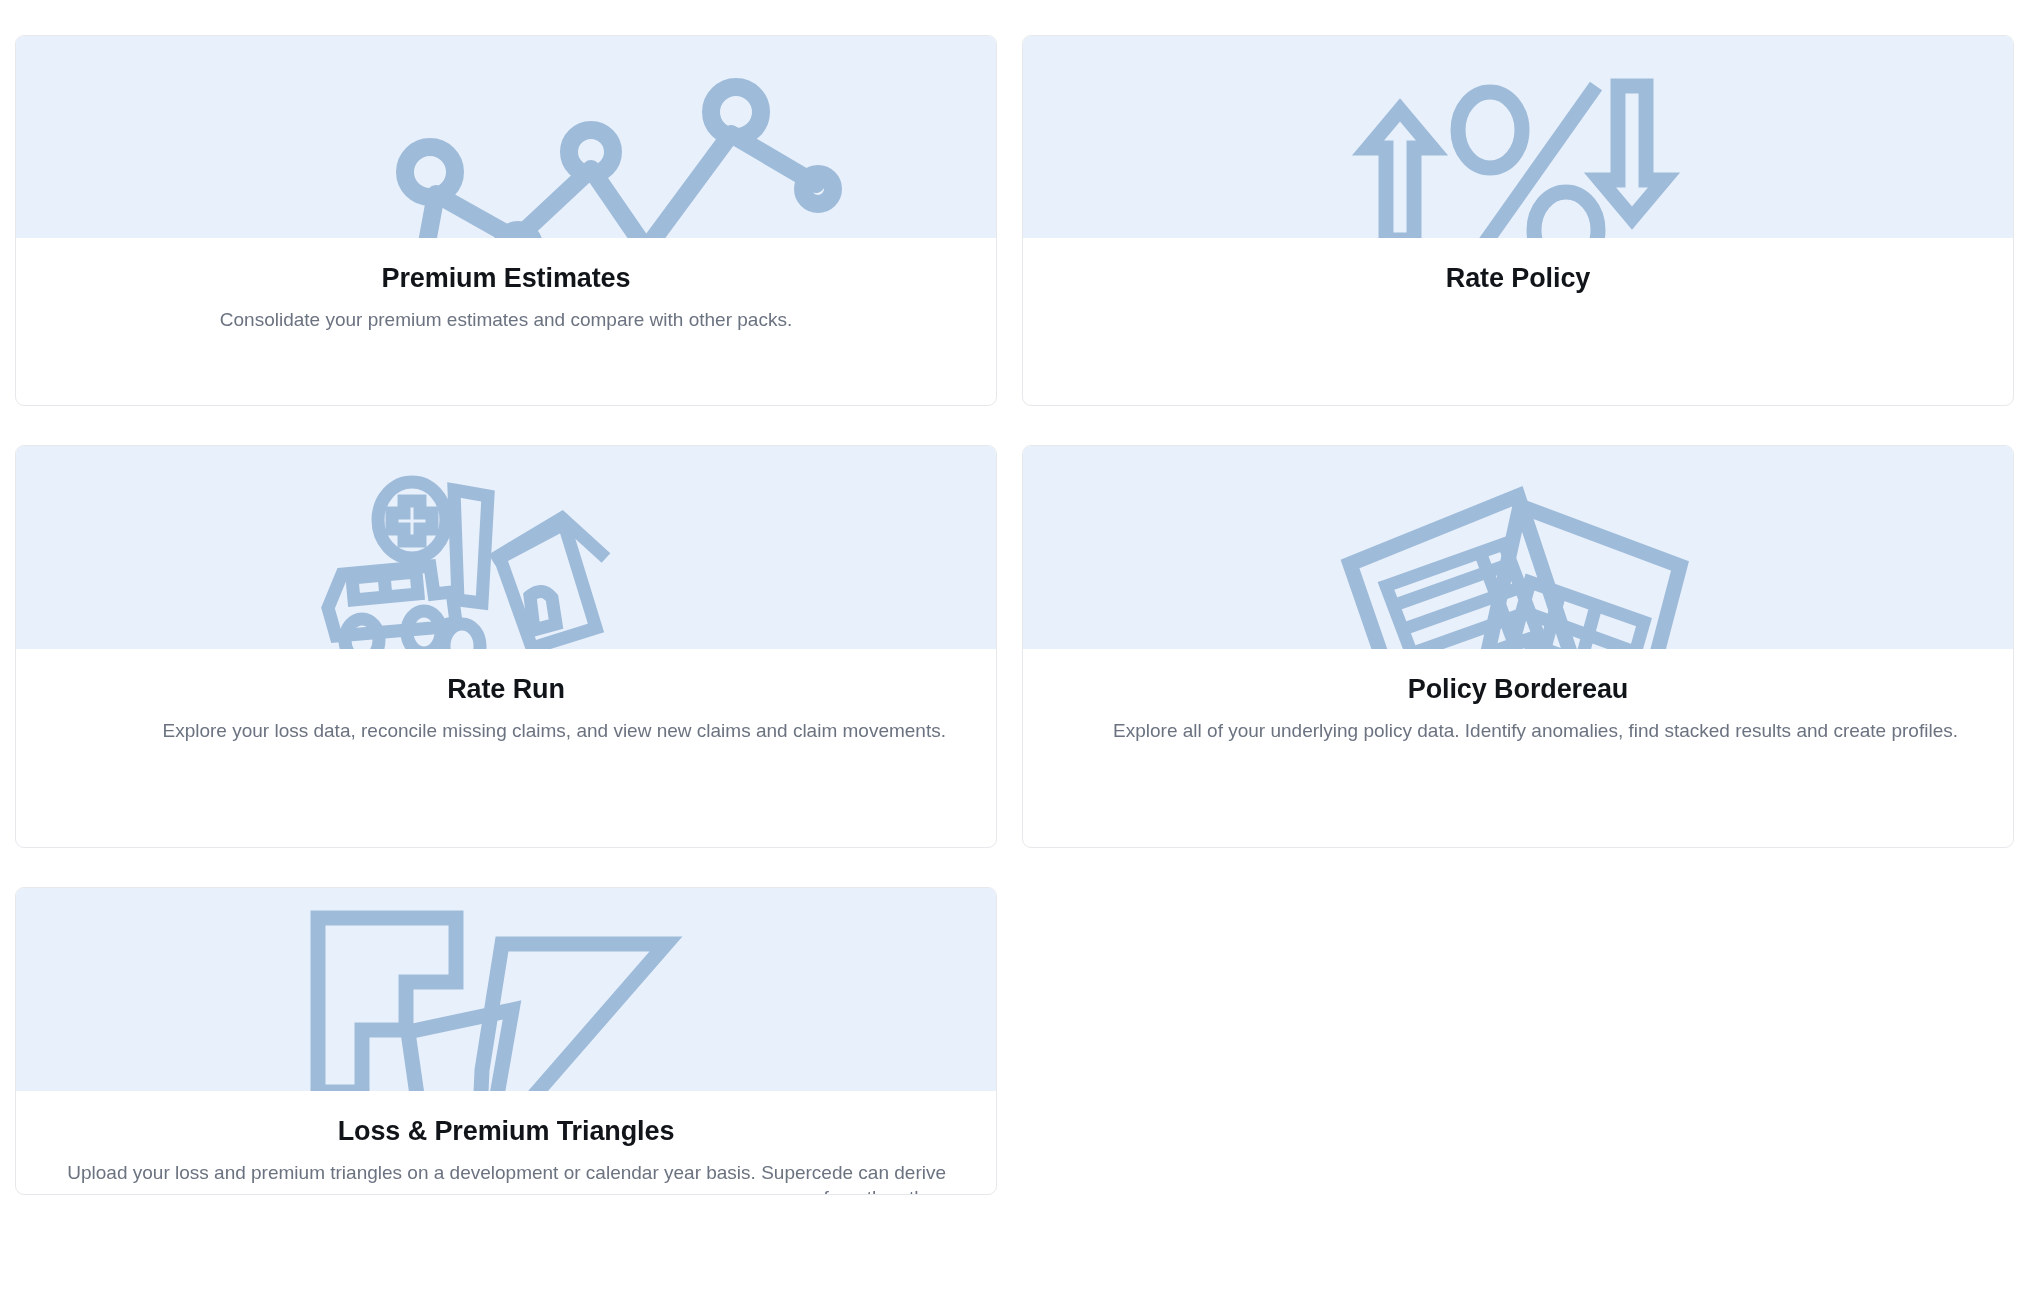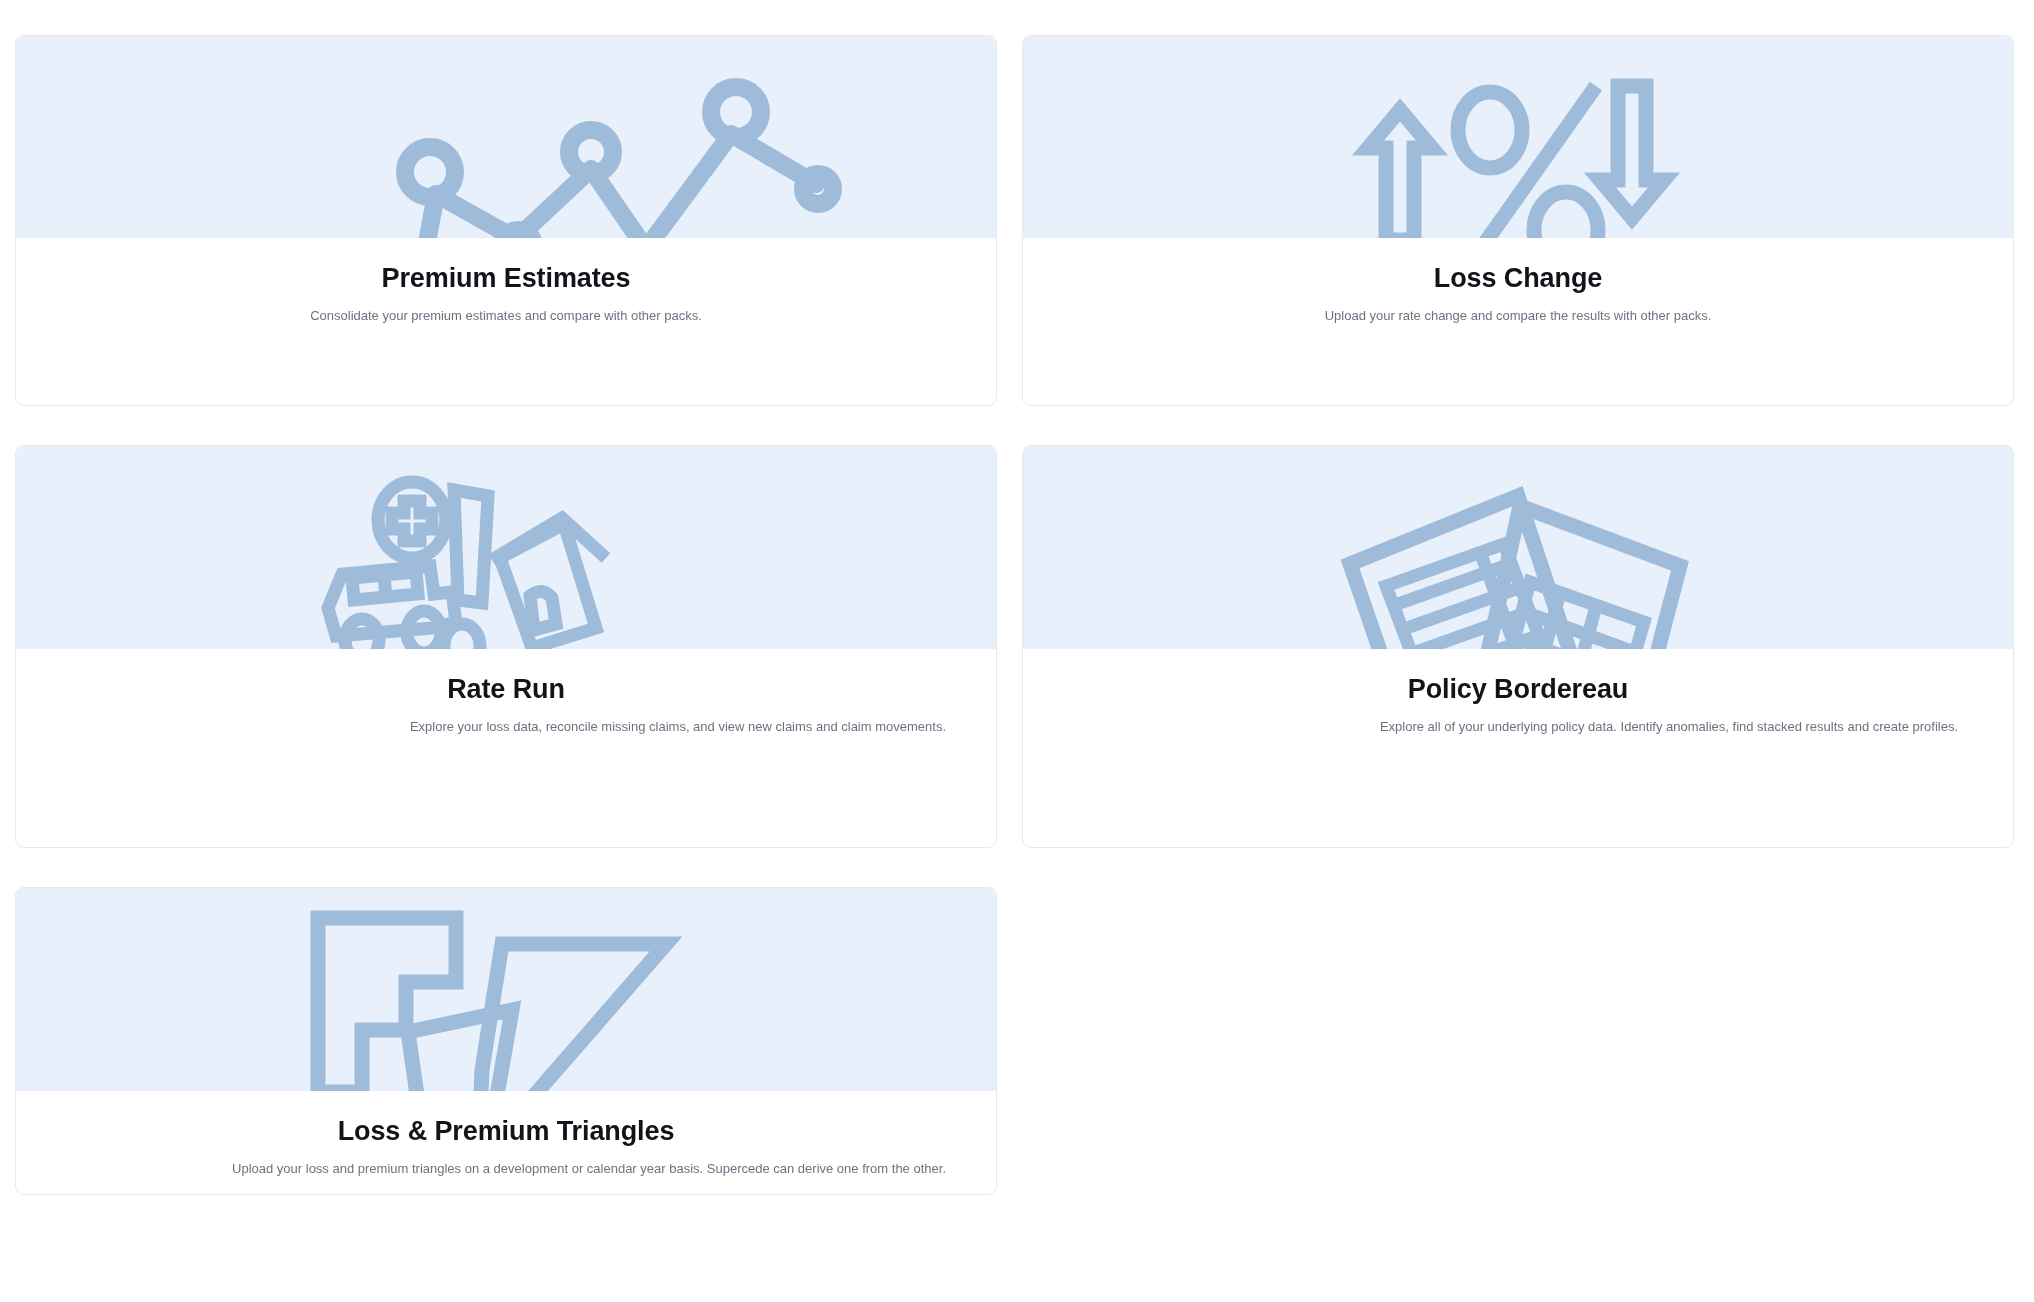--- a/index.html
+++ b/index.html
@@ -61,21 +61,21 @@
   }
   .card-title {
     font-size: 27px;
     font-weight: bold;
     color: #111418;
     letter-spacing: -0.1px;
     line-height: 1.25;
   }
   .card-desc {
     margin-top: 11px;
-    font-size: 13px;
+    font-size: 19px;
     color: #6b7280;
     line-height: 1.34;
   }
   .card-r1 .card-desc { max-width: 900px; margin-left: auto; margin-right: auto; }
   .card-r2 .card-desc,
   .card-r3 .card-desc { max-width: 880px; margin-left: auto; margin-right: auto; text-align: right; }
   .spacer-cell { }
 </style>
 </head>
 <body>
@@ -107,22 +107,21 @@
         <path class="ico" d="M60 90 L92 52 L124 90 L106 90 L106 182 L78 182 L78 90 Z"></path>
 
         <ellipse class="ico" cx="182" cy="72" rx="32" ry="38"></ellipse>
         <ellipse class="ico" cx="258" cy="172" rx="32" ry="38"></ellipse>
         <line class="ico" x1="288" y1="28" x2="155" y2="216"></line>
 
         <path class="ico" d="M310 28 L338 28 L338 122 L356 122 L324 160 L292 122 L310 122 Z"></path>
       </svg>
     </div>
     <div class="card-body">
-      <div class="card-title">Loss Change</div>
-      <div class="card-desc">Upload your rate change and compare the results with other packs.</div>
+      <div class="card-title">Rate Policy</div>
     </div>
   </div>
 
   <div class="card card-r2">
     <div class="card-media">
       <svg width="400" height="300" viewBox="0 0 400 300" style="top:22px;">
 
         <ellipse class="ico-thin" cx="106" cy="52" rx="34" ry="38"></ellipse>
         <path class="ico-thin" d="M98 33 h16 v12 h12 v16 h-12 v12 h-16 v-12 h-12 v-16 h12 z"></path>
 

